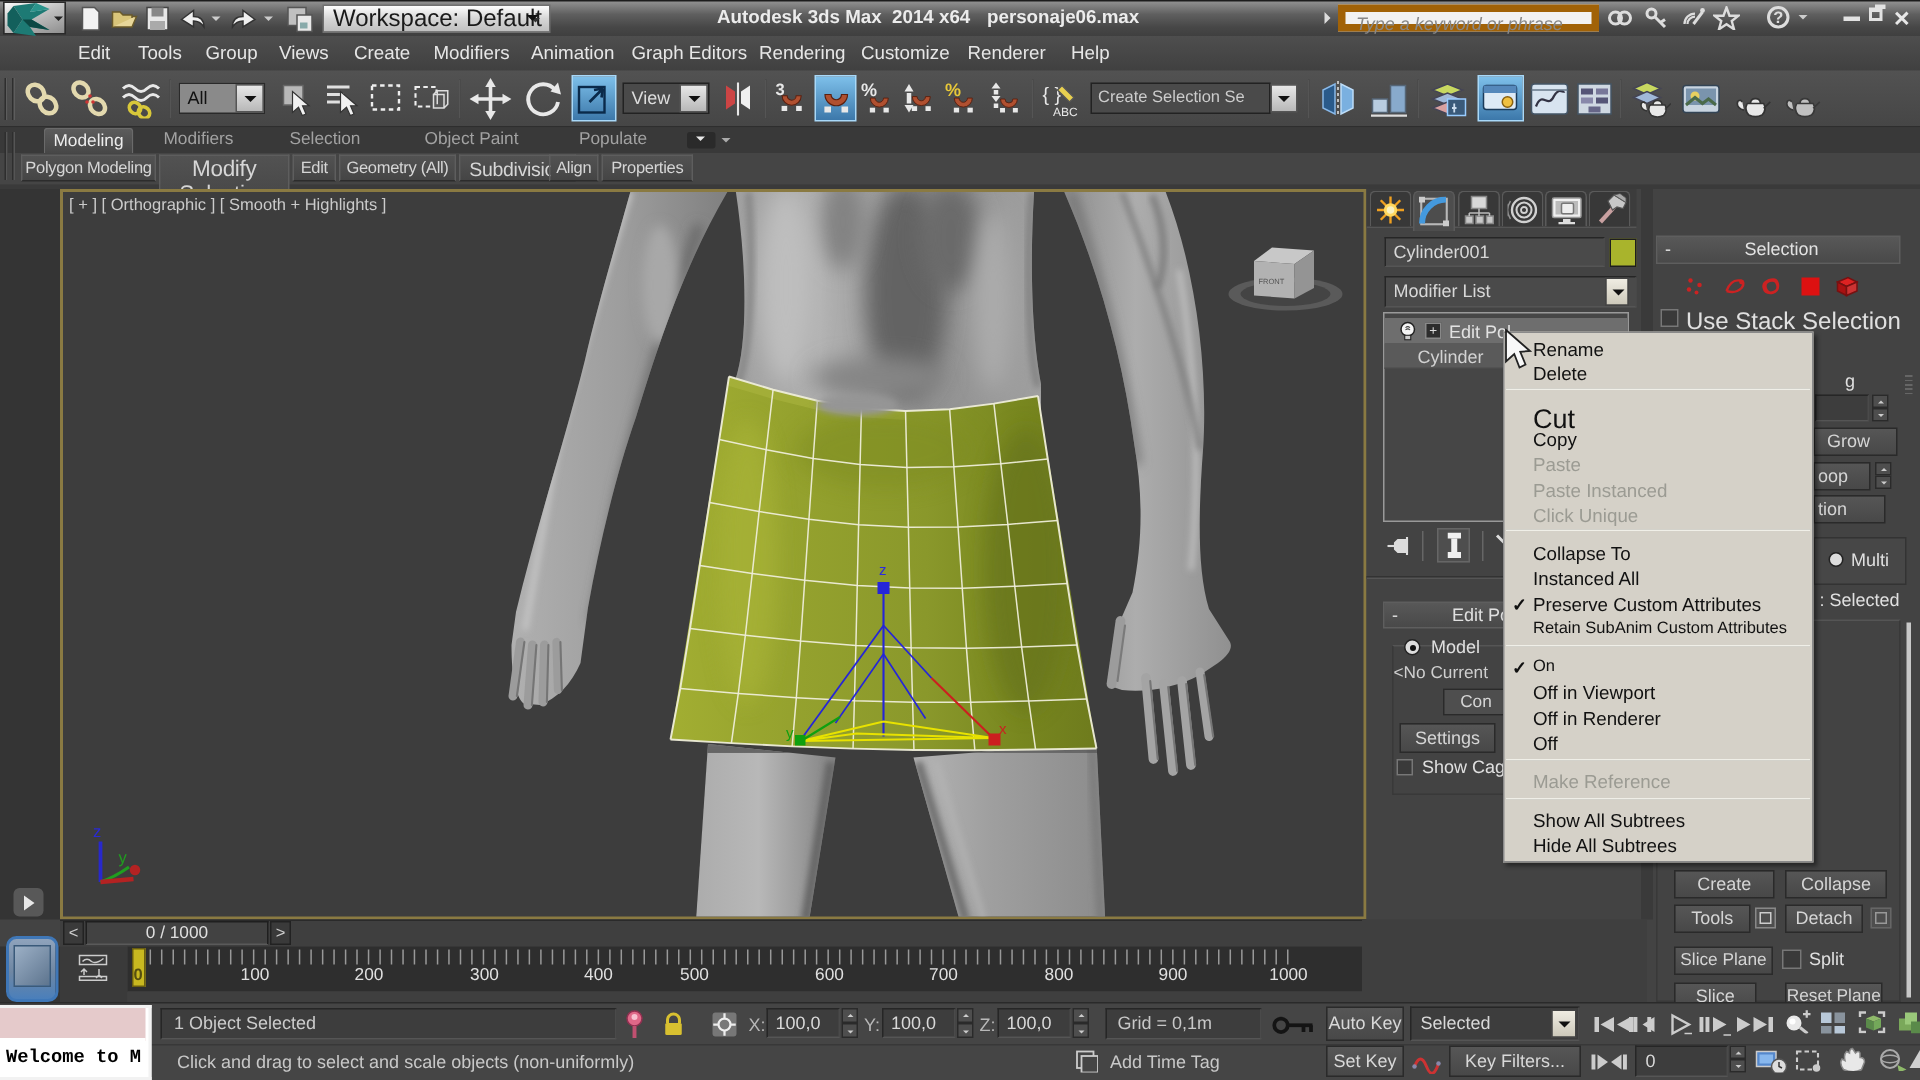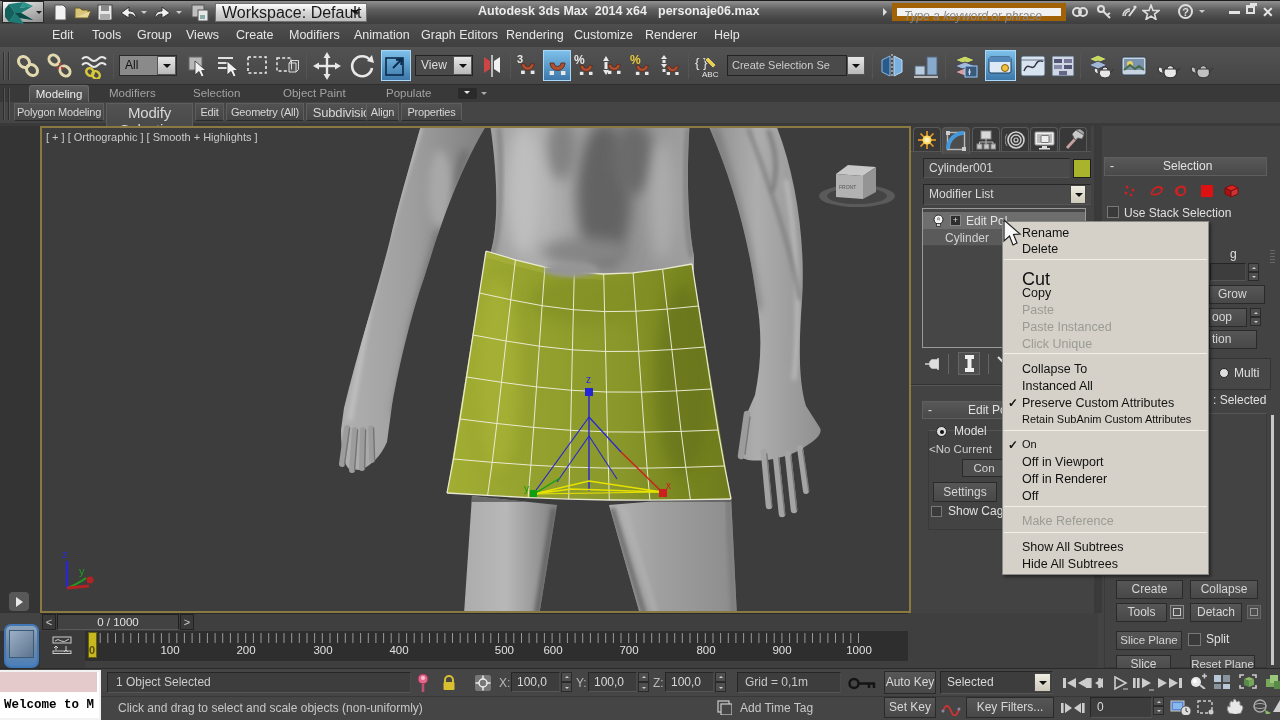--- a/index.html
+++ b/index.html
@@ -613,21 +613,21 @@
       <circle cx="40" cy="6" r="1.6" fill="#cc2222"></circle>
 <path d="M58,4 q6,-2 7,3 q1,5 -4,7 q-6,1 -7,-4 q-1,-4 4,-6 m1,2 q-3,1 -2,4 q1,3 4,2 q3,-1 2,-4 q-0.5,-3 -4,-2" fill="#cc2222" fill-rule="evenodd"></path>
 <rect x="80" y="3" width="12" height="12" fill="#dd1111"></rect>
 <g>
         <polygon points="104,6 111,3 117,6 110,9" fill="#dd2222" stroke="#771111"></polygon>
         <polygon points="104,6 110,9 110,15 104,12" fill="#aa1111" stroke="#771111"></polygon>
         <polygon points="110,9 117,6 117,12 110,15" fill="#cc3333" stroke="#771111"></polygon>
       </g>
 </svg></div>
 <div class="abs" style="left:1107px;top:206px;width:12px;height:12px;background:#3a3a3a;border:1px solid #777"></div>
-<div class="abs txt" style="left:1124px;top:206px;font-size:12px">Use Stack Selection</div>
+<div class="abs txt" style="left:1124px;top:206px;font-size:16px">Use Stack Selection</div>
 <div class="abs txt" style="left:1230px;top:247px;font-size:12px">g</div>
 <div class="abs sunken" style="left:1210px;top:263px;width:36px;height:18px"></div>
 <div class="abs" style="left:1248px;top:263px;width:11px;height:18px">
     <div class="abs" style="left:0;top:0;width:11px;height:9px;background:#4e4e4e;border:1px solid #2a2a2a">
       <div class="abs" style="left:2.5px;top:2.5px;border:2.5px solid transparent;border-bottom-color:#ccc;border-top-width:0"></div>
     </div>
     <div class="abs" style="left:0;top:9px;width:11px;height:9px;background:#4e4e4e;border:1px solid #2a2a2a">
       <div class="abs" style="left:2.5px;top:3px;border:2.5px solid transparent;border-top-color:#ccc;border-bottom-width:0"></div>
     </div>
   </div>
@@ -783,21 +783,21 @@
       <rect x="742.4" y="1" width="1" height="10" fill="#999"></rect>
       <rect x="750.0" y="1" width="1" height="10" fill="#999"></rect>
       <rect x="757.7" y="1" width="1" height="10" fill="#999"></rect>
       <rect x="765.3" y="1" width="1" height="10" fill="#999"></rect>
       <rect x="773.0" y="1" width="1" height="10" fill="#999"></rect>
     </svg></div>
 <div class="abs" style="left:155px;top:644px;width:30px;text-align:center;color:#e0e0e0;font-size:11.5px">100</div>
 <div class="abs" style="left:231px;top:644px;width:30px;text-align:center;color:#e0e0e0;font-size:11.5px">200</div>
 <div class="abs" style="left:308px;top:644px;width:30px;text-align:center;color:#e0e0e0;font-size:11.5px">300</div>
 <div class="abs" style="left:384px;top:644px;width:30px;text-align:center;color:#e0e0e0;font-size:11.5px">400</div>
-<div class="abs" style="left:484px;top:644px;width:30px;text-align:right;color:#e0e0e0;font-size:11.5px">500</div>
+<div class="abs" style="left:448px;top:644px;width:30px;text-align:center;color:#e0e0e0;font-size:11.5px">500</div>
 <div class="abs" style="left:538px;top:644px;width:30px;text-align:center;color:#e0e0e0;font-size:11.5px">600</div>
 <div class="abs" style="left:614px;top:644px;width:30px;text-align:center;color:#e0e0e0;font-size:11.5px">700</div>
 <div class="abs" style="left:691px;top:644px;width:30px;text-align:center;color:#e0e0e0;font-size:11.5px">800</div>
 <div class="abs" style="left:767px;top:644px;width:30px;text-align:center;color:#e0e0e0;font-size:11.5px">900</div>
 <div class="abs" style="left:844px;top:644px;width:30px;text-align:center;color:#e0e0e0;font-size:11.5px">1000</div>
 <div class="abs" style="left:88px;top:632px;width:9px;height:26px;background:#c8b820;border:1px solid #6a5f10"></div>
 <div class="abs" style="left:89px;top:644px;color:#554e10;font-size:11px;font-weight:bold">0</div>
 <div class="abs" style="left:52px;top:636px"><svg width="20" height="18">
 <rect x="1" y="1" width="18" height="6" fill="none" stroke="#ccc"></rect>
       <path d="M3,5 q3,-3 6,0 q3,2 8,-2" stroke="#ccc" fill="none"></path>

